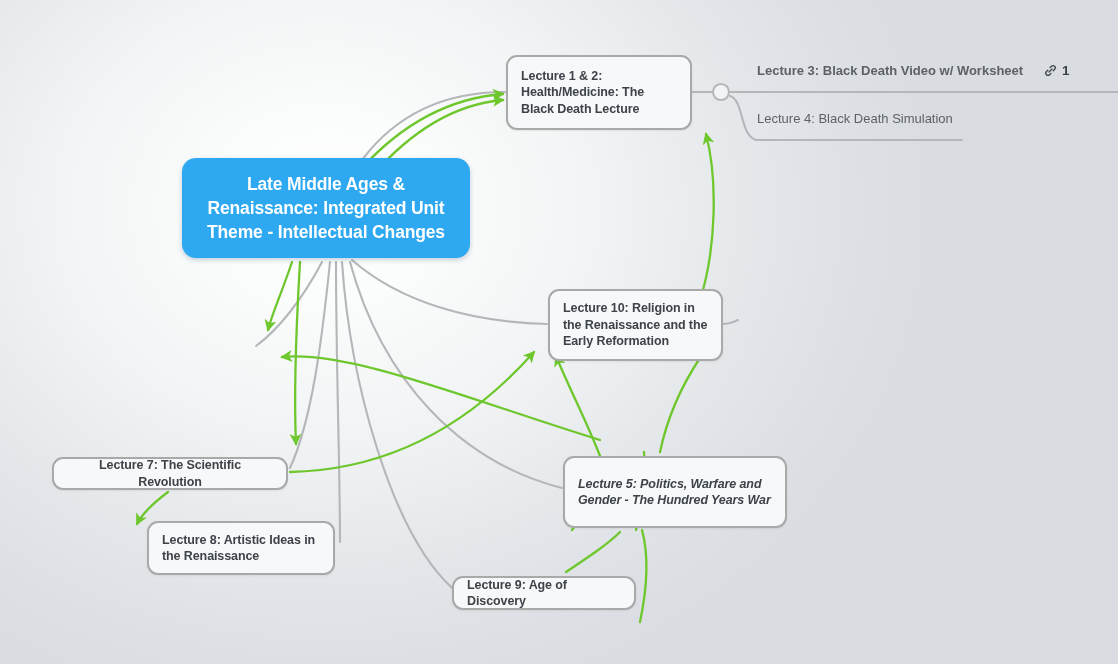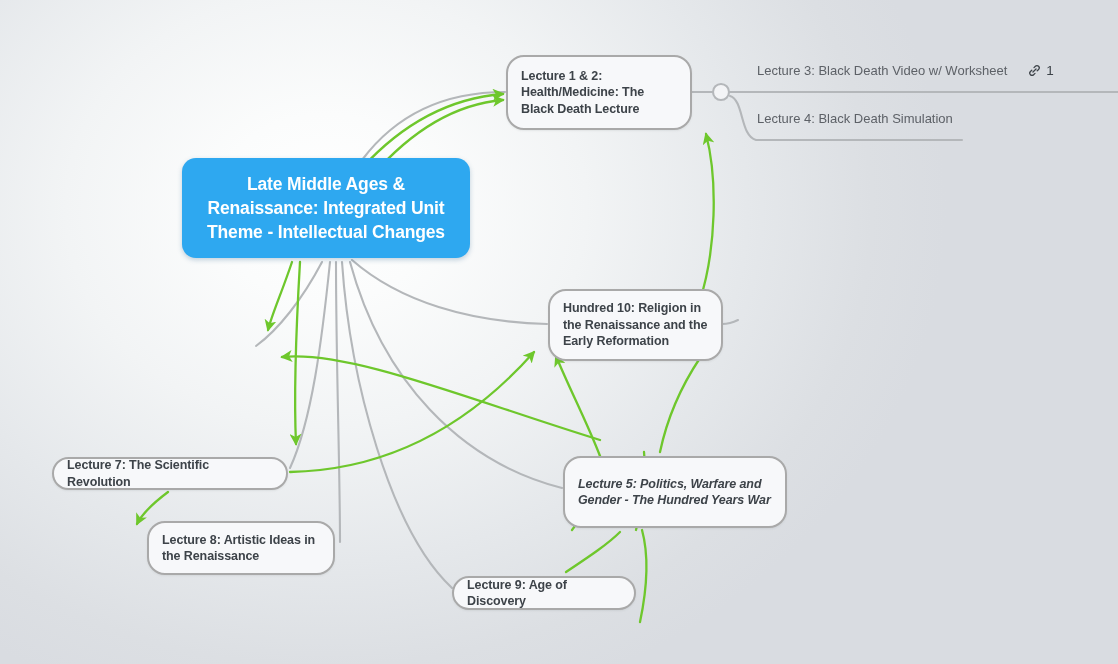--- a/index.html
+++ b/index.html
@@ -25,21 +25,21 @@
     width: 1118px;
     height: 664px;
     pointer-events: none;
   }
 
   .node {
     position: absolute;
     box-sizing: border-box;
     background: #f7f8fa;
     border: 2px solid #a9a9a9;
-    border-radius: 18px;
+    border-radius: 11px;
     color: #3d4349;
     font-size: 12.5px;
     font-weight: bold;
     line-height: 16.5px;
     letter-spacing: -0.1px;
     padding: 8px 13px;
     display: flex;
     align-items: center;
     box-shadow: 0 1px 2px rgba(90,95,100,0.10);
   }
@@ -149,36 +149,36 @@
   </svg>
 
   <div id="hub" style="left: 182px; top: 158px; width: 288px; height: 100px;">
     <span>Late Middle Ages &amp; Renaissance: Integrated Unit Theme - Intellectual Changes</span>
   </div>
 
   <div class="node" style="left: 506px; top: 55px; width: 186px; height: 75px;">
     <span>Lecture 1 &amp; 2: Health/Medicine: The Black Death Lecture</span>
   </div>
   <div class="node" style="left: 548px; top: 289px; width: 175px; height: 72px;">
-    <span>Hundred 10: Religion in the Renaissance and the Early Reformation</span>
+    <span>Lecture 10: Religion in the Renaissance and the Early Reformation</span>
   </div>
   <div class="node" style="left: 563px; top: 456px; width: 224px; height: 72px; font-style: italic;">
     <span>Lecture 5: Politics, Warfare and Gender - The Hundred Years War</span>
   </div>
-  <div class="node" style="left: 52px; top: 457px; width: 236px; height: 33px;">
+  <div class="node" style="left: 52px; top: 457px; width: 236px; height: 33px; text-align: center;">
     <span>Lecture 7: The Scientific Revolution</span>
   </div>
   <div class="node" style="left: 147px; top: 521px; width: 188px; height: 54px; padding-left: 13px;">
     <span>Lecture 8: Artistic Ideas in the Renaissance</span>
   </div>
   <div class="node" style="left: 452px; top: 576px; width: 184px; height: 34px; align-items: center;">
     <span>Lecture 9: Age of Discovery</span>
   </div>
 
-  <div class="subnode" style="left: 757px; top: 62px;">
+  <div class="subnode" style="left: 757px; top: 62px; font-weight: bold;">
     <span>Lecture 3: Black Death Video w/ Worksheet</span>
     <span class="link-badge">
       <svg width="15" height="15" viewBox="0 0 24 24" fill="none" stroke="#3d4349" stroke-width="2" stroke-linecap="round">
         <path d="M9.5 14.5 L14.5 9.5"></path>
         <path d="M12.8 16.6 L10.6 18.8 a3.6 3.6 0 0 1 -5.1 -5.1 L7.7 11.5"></path>
         <path d="M11.2 7.4 L13.4 5.2 a3.6 3.6 0 0 1 5.1 5.1 L16.3 12.5"></path>
       </svg>
       <span>1</span>
     </span>
   </div>

